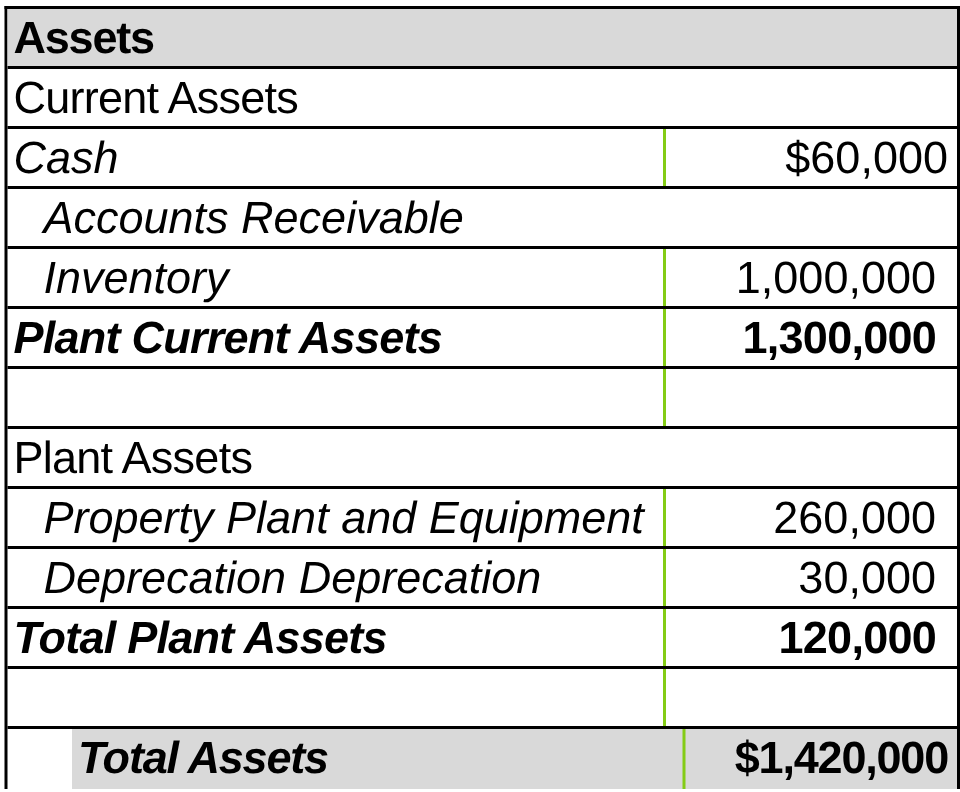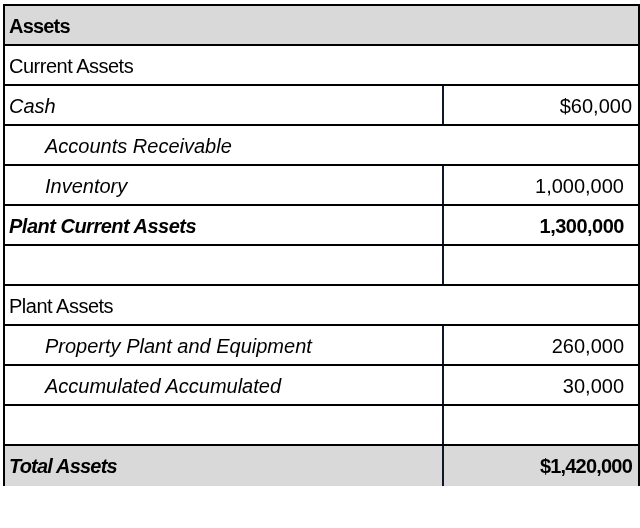--- a/index.html
+++ b/index.html
@@ -2,29 +2,29 @@
 <html><head>
 <meta charset="utf-8">
 <style>
   html, body { margin: 0; padding: 0; background: #ffffff; }
   body { width: 640px; height: 528px; position: relative; overflow: hidden;
          font-family: "Liberation Sans", "DejaVu Sans", sans-serif; color: #000; }
   .table { position: absolute; left: 3px; top: 4px; width: 633px;
            border-left: 2px solid #000; border-right: 2px solid #000; border-top: 2px solid #000; }
   .row { position: relative; height: 38px; border-bottom: 2px solid #000; display: flex; }
   .row.shade { background: #d9d9d9; }
-  .cell { height: 38px; line-height: 40px; font-size: 20px; white-space: nowrap; overflow: hidden; box-sizing: border-box; }
+  .cell { height: 38px; line-height: 40px; font-size: 30px; white-space: nowrap; overflow: hidden; box-sizing: border-box; }
   .label { width: 437px; padding-left: 4px; font-style: italic; }
-  .label.indent { padding-left: 40px; }
-  .value { width: 196px; border-left: 2px solid #0f172a; text-align: right; padding-right: 6px; }
+  .label.indent { padding-left: 24px; }
+  .value { width: 196px; border-left: 2px solid #84cc16; text-align: right; padding-right: 6px; }
   .full { width: 633px; padding-left: 4px; }
   .bold { font-weight: bold; letter-spacing: -0.8px; }
   .italic { letter-spacing: -0.5px; }
   .tv { padding-right: 14px; }
-  .row.last { border-bottom: none; height: 40px; }
+  .row.last { border-bottom: none; height: 40px; margin-left: 43px; }
   .row.last .cell { height: 40px; }
 </style>
 </head>
 <body>
 
 <div class="table">
   <div class="row shade">
     <div class="cell full bold">Assets</div>
   </div>
   <div class="row">
@@ -50,22 +50,26 @@
     <div class="cell value"></div>
   </div>
   <div class="row">
     <div class="cell full italic">Plant Assets</div>
   </div>
   <div class="row">
     <div class="cell label indent">Property Plant and Equipment</div>
     <div class="cell value tv">260,000</div>
   </div>
   <div class="row">
-    <div class="cell label indent">Accumulated Accumulated</div>
+    <div class="cell label indent">Deprecation Deprecation</div>
     <div class="cell value tv">30,000</div>
+  </div>
+  <div class="row">
+    <div class="cell label bold italic">Total Plant Assets</div>
+    <div class="cell value bold italic tv">120,000</div>
   </div>
   <div class="row">
     <div class="cell label"></div>
     <div class="cell value"></div>
   </div>
   <div class="row shade last">
     <div class="cell label bold">Total Assets</div>
     <div class="cell value bold">$1,420,000</div>
   </div>
 </div>

